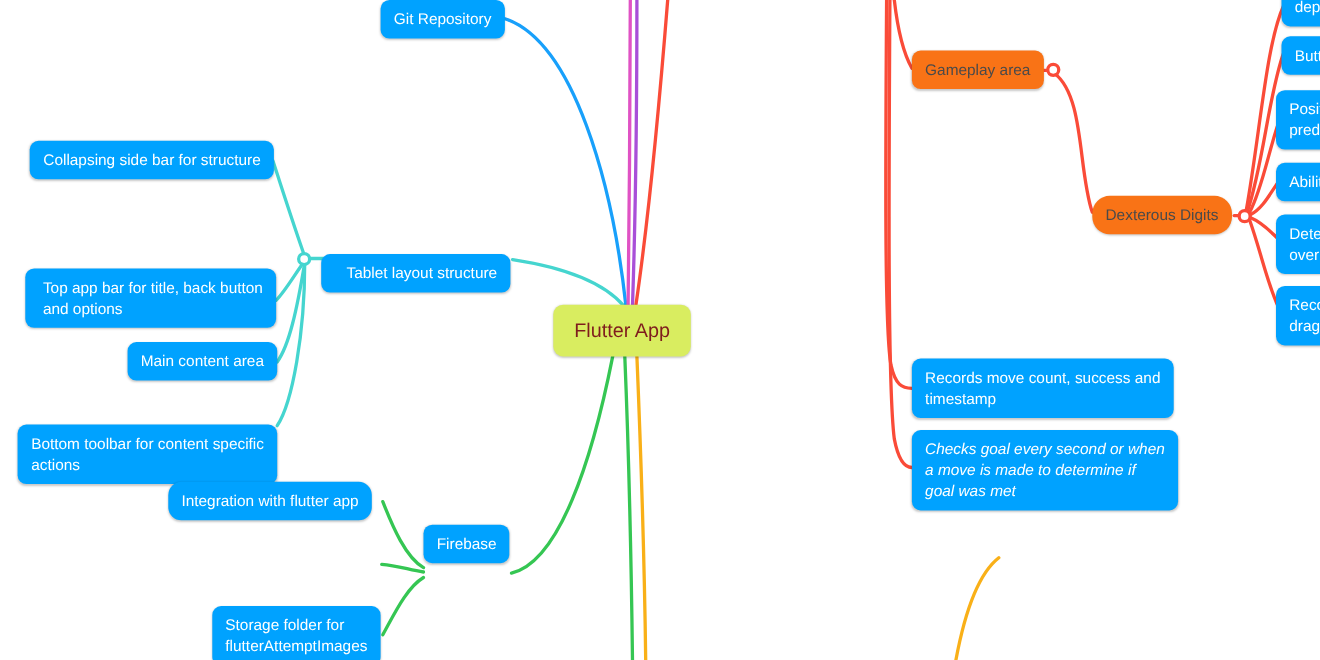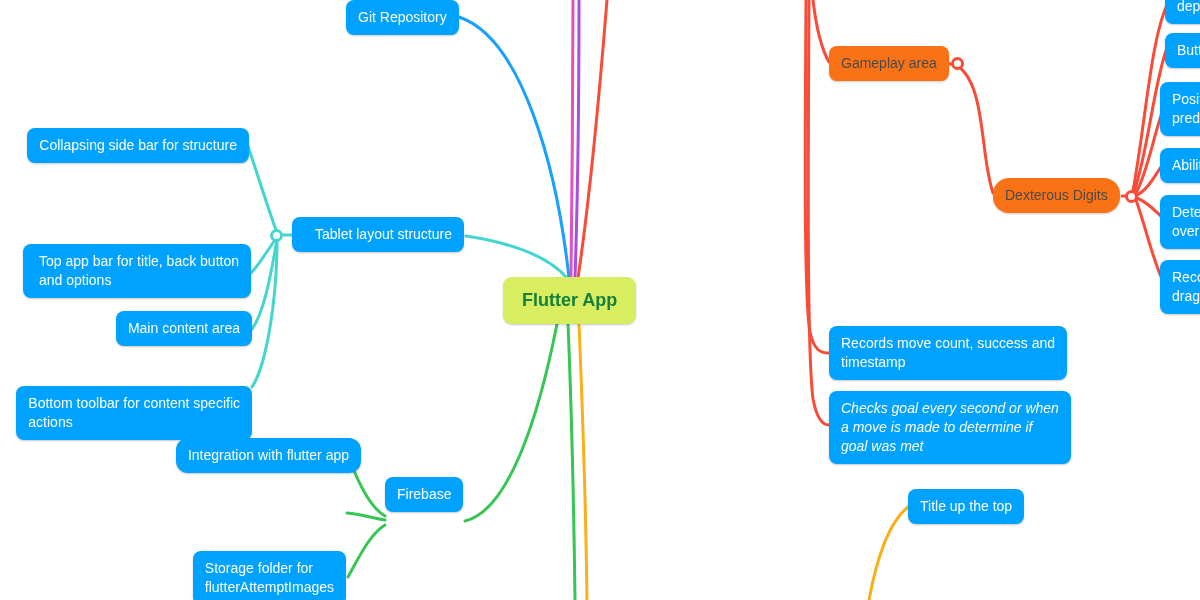--- a/index.html
+++ b/index.html
@@ -15,22 +15,22 @@
     position:absolute; z-index:2;
     border-radius:8px; padding:8px 12px;
     font-size:14px; line-height:19px;
     white-space:pre-line;
     box-shadow:0 1px 2px rgba(0,0,0,.22);
     cursor:default;
   }
   .node-blue { background:#00a2ff; color:#ffffff; }
   .node-lime { background:#f97316; color:#4a4a4a; }
   .node-center {
-    background:#d9ed60; color:#15803d;
-    font-weight:bold; font-size:18px; line-height:21px;
+    background:#d9ed60; color:#7f1d1d;
+    font-weight:normal; font-size:18px; line-height:21px;
     padding:13px 19px; border-radius:9px;
   }
   .dot {
     position:absolute; z-index:3;
     width:13px; height:13px; border-radius:50%;
     background:#ffffff;
   }
   .dot-teal { border:3px solid #45d5cf; }
   .dot-red  { border:3px solid #fa4b38; }
 </style>
@@ -74,30 +74,30 @@
     <path d="M 385,525 C 370,534 359,557 348,577" stroke="#35c653"></path>
 
     <path d="M 579,324 C 583,420 586,520 587,600" stroke="#f9b018"></path>
     <path d="M 869,600 C 877,557 890,521 908,507" stroke="#f9b018"></path>
   </svg>
 
   <div class="node node-center" style="left:503px; top:277px;">Flutter App</div>
 
   <div class="node node-blue" style="left:346px; top:0px;">Git Repository</div>
 
-  <div class="node node-blue" style="left:292px; top:217px;padding-left:23px;">Tablet layout structure</div>
+  <div class="node node-blue" style="left:292px; top:231px;padding-left:23px;">Tablet layout structure</div>
   <div class="node node-blue" style="right:951px; top:128px;">Collapsing side bar for structure</div>
   <div class="node node-blue" style="right:949px; top:244px;padding-left:16px;">Top app bar for title, back button
 and options</div>
   <div class="node node-blue" style="right:948px; top:311px;">Main content area</div>
   <div class="node node-blue" style="right:948px; top:358px;margin-top:28px;">Bottom toolbar for content specific
 actions</div>
 
   <div class="node node-blue" style="left:385px; top:477px;">Firebase</div>
-  <div class="node node-blue" style="right:839px; top:438px;border-radius:12px;">Integration with flutter app</div>
+  <div class="node node-blue" style="right:862px; top:438px;border-radius:12px;">Integration with flutter app</div>
   <div class="node node-blue" style="right:854px; top:551px;">Storage folder for
 flutterAttemptImages</div>
 
   <div class="node node-lime" style="left:829px; top:46px;">Gameplay area</div>
   <div class="node node-lime" style="left:993px; top:178px;border-radius:16px;">Dexterous Digits</div>
   <div class="node node-blue" style="left:829px; top:326px;">Records move count, success and
 timestamp</div>
   <div class="node node-blue" style="left:829px; top:391px;font-style:italic;">Checks goal every second or when
 a move is made to determine if
 goal was met</div>
@@ -105,19 +105,18 @@
   <div class="node node-blue" style="left:1165px; top:-11px;">dep</div>
   <div class="node node-blue" style="left:1165px; top:33px;">Butt</div>
   <div class="node node-blue" style="left:1160px; top:82px;">Positi
 pred</div>
   <div class="node node-blue" style="left:1160px; top:148px;">Abilit</div>
   <div class="node node-blue" style="left:1160px; top:195px;">Dete
 overl</div>
   <div class="node node-blue" style="left:1160px; top:260px;">Reco
 drag</div>
 
-  <div class="node node-blue" style="left:908px; top:489px;">Title up the top</div>
 
   <div class="dot dot-teal" style="left:270px; top:229px;"></div>
   <div class="dot dot-red" style="left:951px; top:57px;"></div>
   <div class="dot dot-red" style="left:1125px; top:190px;"></div>
 
 </div>
 
 </body></html>

